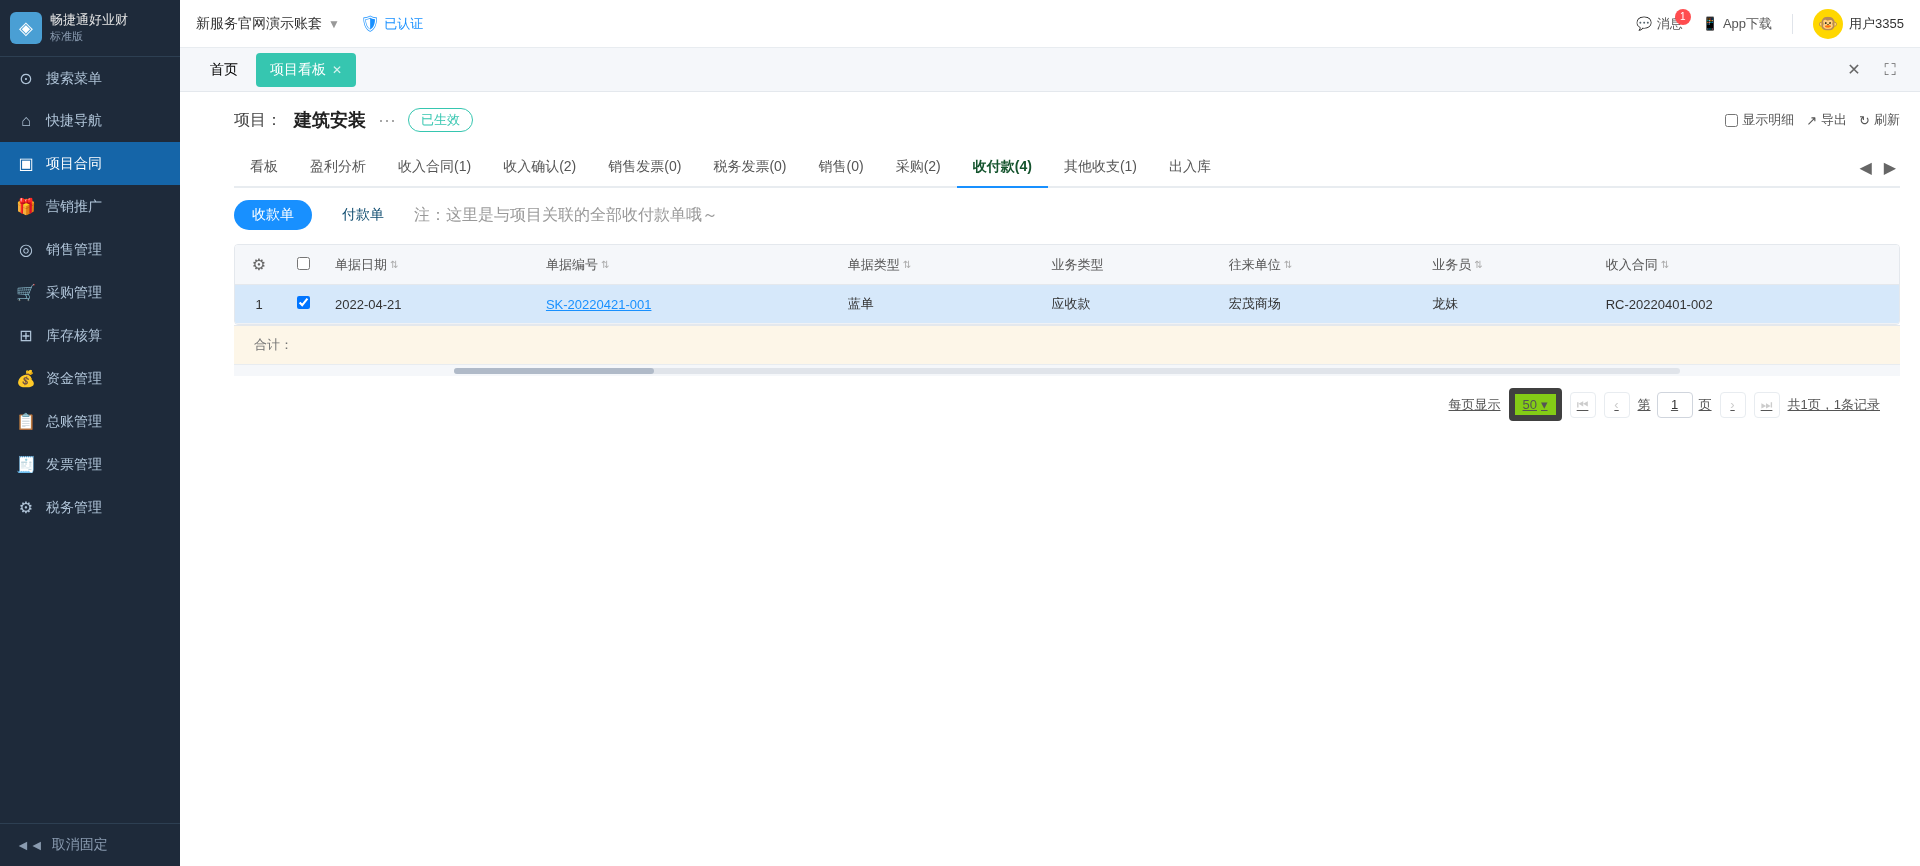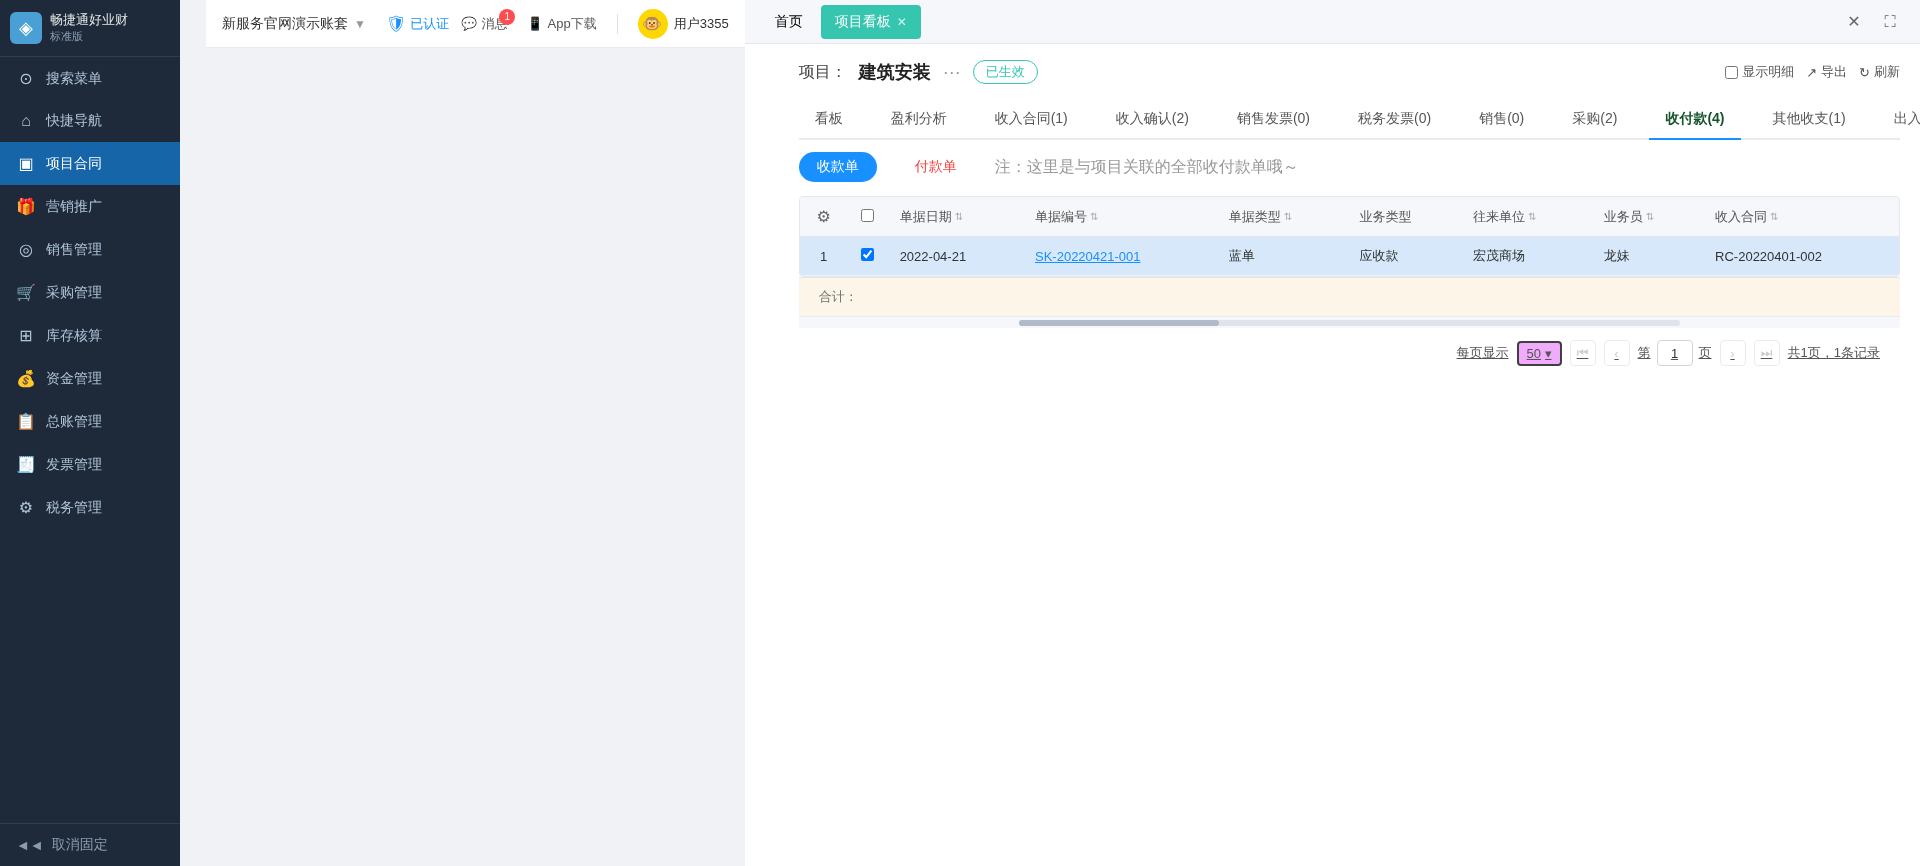--- a/index.html
+++ b/index.html
@@ -49,24 +49,23 @@
       padding: 12px 16px;
       display: flex; align-items: center; gap: 8px;
       color: #8a9bb0; cursor: pointer;
       border-top: 1px solid #2d3f52;
     }
 
     
     .main {
       flex: 1;
       display: flex;
-      flex-direction: row;
+      flex-direction: column;
       background: #f0f2f5;
       overflow: hidden;
-      padding-left: 26px;
     }
 
     
     .topbar {
       background: white;
       height: 48px;
       display: flex;
       align-items: center;
       padding: 0 16px;
       border-bottom: 1px solid #e8ecf0;
@@ -198,21 +197,21 @@
       display: flex; align-items: center; gap: 4px;
       cursor: pointer; color: #555; font-size: 13px;
     }
     .header-action input[type="checkbox"] { cursor: pointer; }
 
     
     .subtabs {
       display: flex;
       align-items: center;
       border-bottom: 2px solid #e8ecf0;
-      gap: 16px;
+      gap: 0;
       margin-bottom: 12px;
     }
     .subtab {
       padding: 10px 16px;
       cursor: pointer;
       font-size: 14px;
       color: #555;
       white-space: nowrap;
       border-bottom: 2px solid transparent;
       margin-bottom: -2px;
@@ -222,29 +221,29 @@
       border-bottom: 2px solid #1890ff;
       font-weight: 700;
     }
     .subtab-nav { display: flex; align-items: center; margin-left: auto; gap: 4px; }
     .subtab-nav-btn { cursor: pointer; color: #666; font-size: 16px; padding: 4px; }
 
     
     .section-tabs {
       display: flex;
       align-items: center;
-      gap: 20px;
+      gap: 12px;
       margin-bottom: 14px;
     }
     .section-tab {
       padding: 6px 18px;
       border-radius: 20px;
       cursor: pointer;
       font-size: 14px;
-      color: #ef4444;
+      color: #0c4a6e;
     }
     .section-tab.active {
       background: #1890ff;
       color: white;
     }
     .section-note { color: #999; font-size: 16px; }
 
     
     .table-wrap {
       border: 1px solid #e4e8ed;
@@ -316,25 +315,25 @@
       align-items: center;
       justify-content: flex-end;
       padding: 12px 20px;
       gap: 8px;
       font-size: 13px;
       color: #555;
       text-decoration: underline;
     }
     .page-size-select {
       display: flex; align-items: center; gap: 4px;
-      border: 2px solid #404040;
+      border: 6px solid #404040;
       border-radius: 4px;
       padding: 3px 8px;
       cursor: pointer;
-      background: #f0abfc;
+      background: #84cc16;
     }
     .page-btn {
       width: 26px; height: 26px;
       display: flex; align-items: center; justify-content: center;
       border: 1px solid #d0d5dd;
       border-radius: 4px;
       cursor: pointer;
       background: white;
       color: #555;
     }

